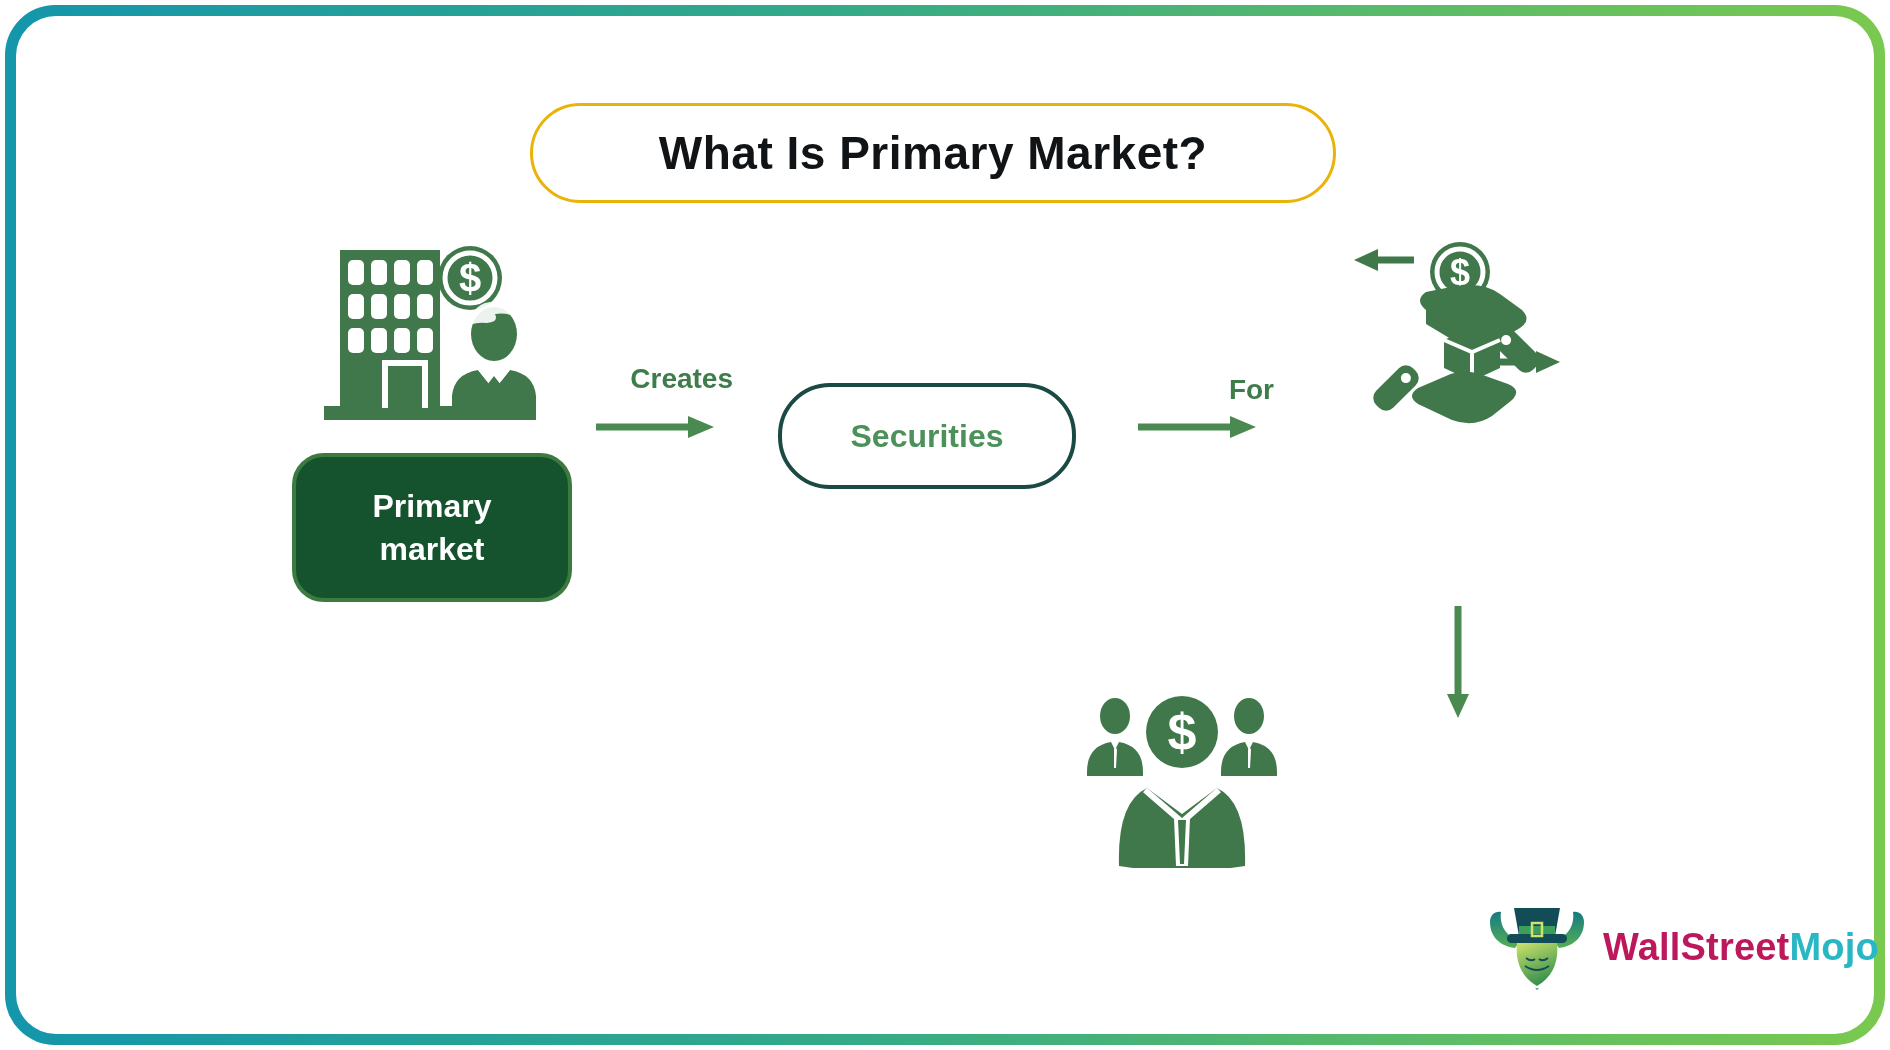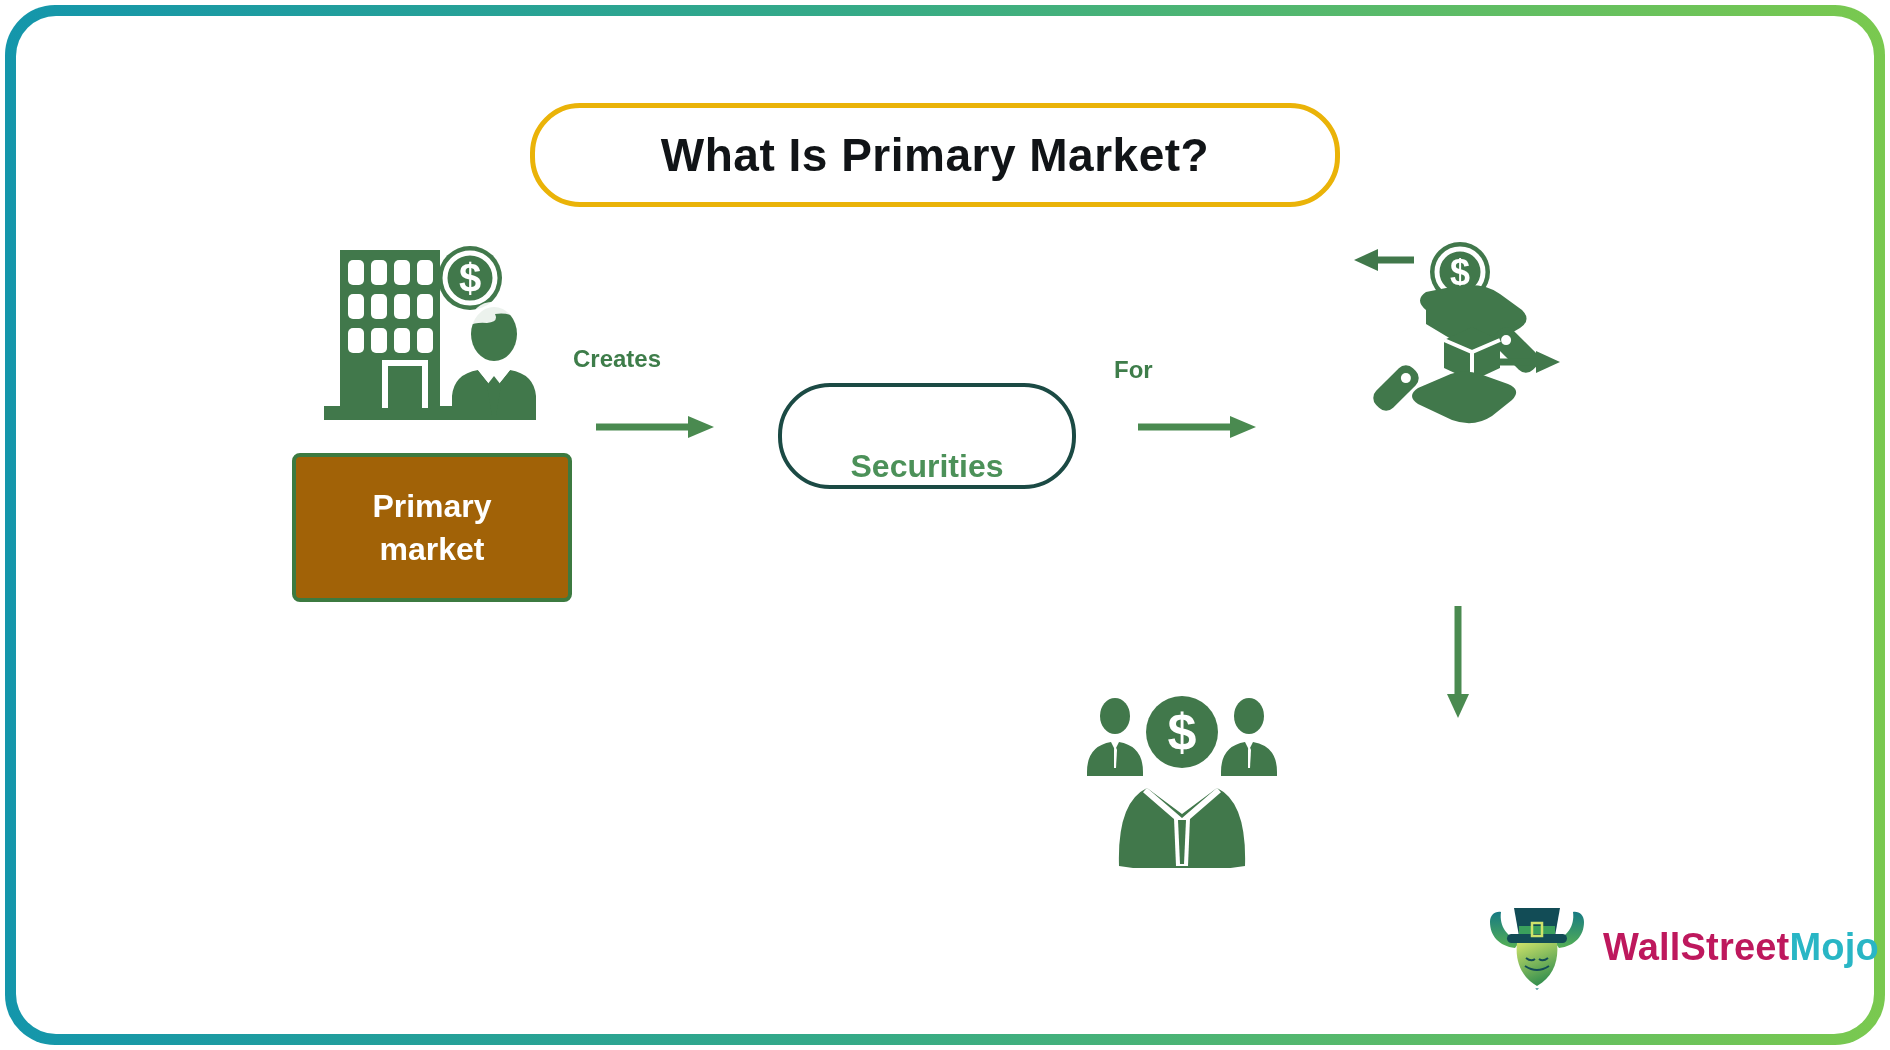--- a/index.html
+++ b/index.html
@@ -9,38 +9,38 @@
   
   .frame{position:absolute;left:5px;top:5px;right:5px;bottom:5px;
          background:linear-gradient(90deg,#1496ab 0%,#35aa87 45%,#7ac94f 100%);
          border-radius:50px;}
   .frame-inner{position:absolute;left:11px;top:11px;right:11px;bottom:11px;
          background:#ffffff;border-radius:40px;}
 
   .abs{position:absolute;}
 
   .title-pill{left:530px;top:103px;width:800px;height:94px;
-      border:5px solid #eab308;border-radius:50px;background:#ffffff;
+      border:3px solid #eab308;border-radius:50px;background:#ffffff;
       display:flex;align-items:center;justify-content:center;
       font-size:46px;font-weight:800;color:#111417;letter-spacing:0.5px;}
 
-  .node-filled{background:#a16207;border:4px solid #3c7a40;border-radius:8px;
+  .node-filled{background:#14532d;border:4px solid #3c7a40;border-radius:32px;
       color:#ffffff;font-size:32px;font-weight:800;line-height:1.32;
       display:flex;align-items:center;justify-content:center;text-align:center;
       white-space:pre-line;}
   .node-outline{background:#ffffff;border:4px solid #1b4a44;border-radius:52px;
       color:#4c9159;font-size:32px;font-weight:800;
       display:flex;align-items:center;justify-content:center;text-align:center;}
 
   .n-primary{left:292px;top:453px;width:272px;height:141px;}
   .n-firstsale{left:1323px;top:453px;width:272px;height:141px;}
-  .n-securities{left:778px;top:383px;width:290px;height:98px;align-items:flex-end;}
+  .n-securities{left:778px;top:383px;width:290px;height:98px;}
   .n-investors{left:1297px;top:731px;width:267px;height:97px;}
 
-  .edge-label{font-size:24px;font-weight:800;color:#3e7d4a;text-align:left;}
+  .edge-label{font-size:28px;font-weight:800;color:#3e7d4a;text-align:right;margin-top:18px;}
   .lbl-creates{left:573px;top:345px;width:160px;}
   .lbl-for{left:1114px;top:356px;width:160px;}
 
   .arrow1{left:594px;top:414px;}
   .arrow2{left:1136px;top:414px;}
   .arrow-down{left:1444px;top:604px;}
 
   .icon-company{left:322px;top:230px;}
   .icon-hands{left:1348px;top:230px;}
   .icon-people{left:1083px;top:688px;}

